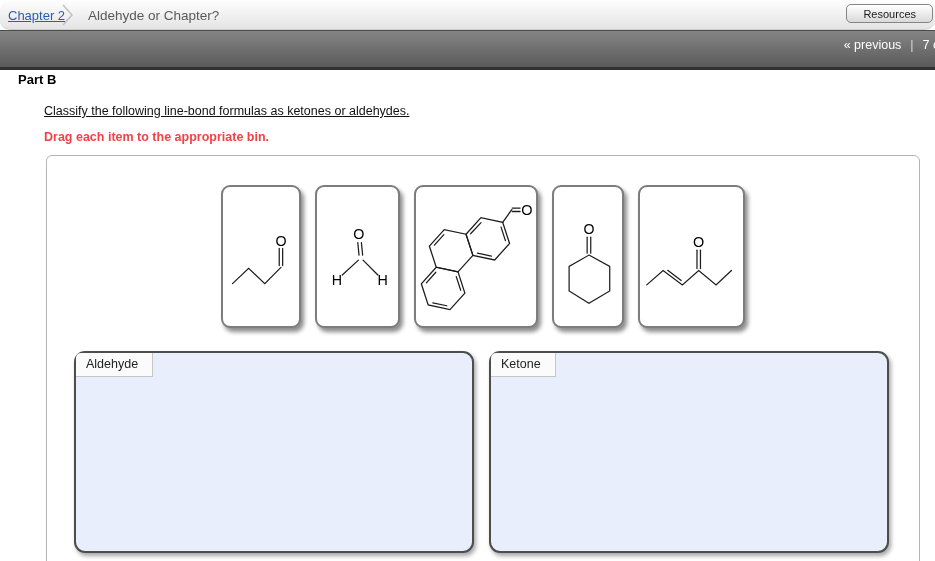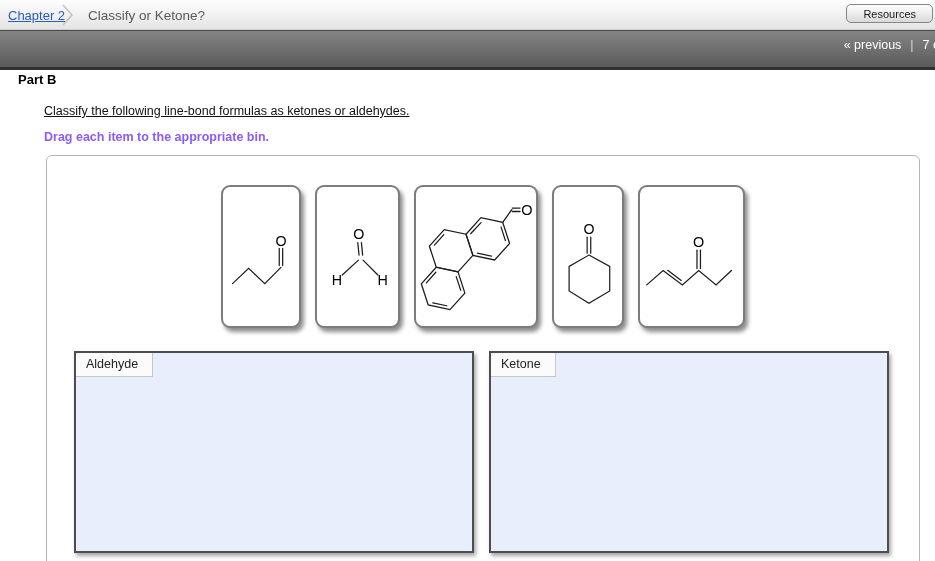--- a/index.html
+++ b/index.html
@@ -2,21 +2,21 @@
 <html><head>
 <meta charset="utf-8">
 <style>
   * { margin:0; padding:0; box-sizing:border-box; }
   html,body { width:935px; height:561px; overflow:hidden; background:#fff;
               font-family:"Liberation Sans", sans-serif; position:relative; }
 
   
   .header { position:absolute; left:0; top:0; width:935px; height:30px;
             background:linear-gradient(#fefefe,#e4e4e4);
-            border-bottom:1px solid #cfcfcf; }
+            border-bottom:1px solid #cfcfcf;border-radius:10px; }
   .crumb { position:absolute; left:8px; top:8px; font-size:13px; color:#2a5db5;
            text-decoration:underline; cursor:pointer; }
   .crumb-chev { position:absolute; left:60px; top:3px; }
   .page-title { position:absolute; left:88px; top:8px; font-size:13.5px; color:#5a5a5a; }
   .resources-btn { position:absolute; right:2px; top:4px; height:19px; padding:2px 16px;
             font-size:11px; color:#1a1a1a; border:1px solid #858585; border-radius:5px;
             background:linear-gradient(#ffffff,#d9d9d9); cursor:pointer;
             font-family:"Liberation Sans", sans-serif;text-align:center; }
 
   
@@ -26,54 +26,54 @@
             overflow:hidden; }
   .nav-right { position:absolute; right:-5px; top:7px; font-size:12.5px; color:#fff;
                display:flex; align-items:center; gap:9px; white-space:nowrap; }
   .nav-prev { color:#fff; cursor:pointer; }
   .nav-sep { color:#d8d8d8; }
   .nav-page { color:#fff; }
 
   
   .part-heading { position:absolute; left:18px; top:72px; font-size:13px; font-weight:bold; color:#000; }
   .instruction  { position:absolute; left:44px; top:104px; font-size:12.5px; color:#111;text-decoration:underline; }
-  .drag-note    { position:absolute; left:44px; top:130px; font-size:12.5px; font-weight:bold; color:#8b5cf6; }
+  .drag-note    { position:absolute; left:44px; top:130px; font-size:12.5px; font-weight:bold; color:#ef4444; }
 
   
   .qbox { position:absolute; left:46px; top:155px; width:874px; height:480px;
           border:1px solid #b5b5b5; border-radius:6px; background:#fff; }
 
   
   .cards { position:absolute; left:0; top:29px; width:100%; display:flex;
            justify-content:center; align-items:flex-start; gap:14px; }
   .card { background:#fff; border:2px solid #7d7d7d; border-radius:9px; height:143px;
           box-shadow:3px 4px 4px rgba(0,0,0,0.45); cursor:grab; }
   .card svg { display:block; }
   .mol-line  { stroke:#1c1c1c; stroke-width:1.3; fill:none; stroke-linecap:round; }
   .mol-text  { font-family:"Liberation Sans", sans-serif; font-size:15px; fill:#000; }
 
   
   .bin { position:absolute; top:195px; width:400px; height:202px;
-         background:#e8eefb; border:2px solid #4d4d4d; border-radius:0;
+         background:#e8eefb; border:2px solid #4d4d4d; border-radius:11px;
          box-shadow:2px 3px 4px rgba(0,0,0,0.35); }
   .bin-aldehyde { left:27px; }
   .bin-ketone   { left:442px;text-align:center; }
   .bin-tab { position:absolute; left:0; top:0; padding:4px 14px 5px 10px;
              background:#fbfbfb; border-right:1px solid #c6c6c6; border-bottom:1px solid #c6c6c6;
              border-top-left-radius:5px; font-size:12.5px; color:#222; }
 </style>
 </head>
 <body>
 
 <div class="header">
   <a class="crumb">Chapter 2</a>
   <svg class="crumb-chev" width="16" height="24" viewBox="0 0 16 24">
     <polyline points="3,2 12,12 3,22" fill="none" stroke="#c3c3c3" stroke-width="1.6"></polyline>
   </svg>
-  <span class="page-title">Classify or Ketone?</span>
+  <span class="page-title">Aldehyde or Chapter?</span>
   <button class="resources-btn">Resources</button>
 </div>
 
 <div class="navbar">
   <div class="nav-right">
     <span class="nav-prev">« previous</span>
     <span class="nav-sep">|</span>
     <span class="nav-page">7 o</span>
   </div>
 </div>

